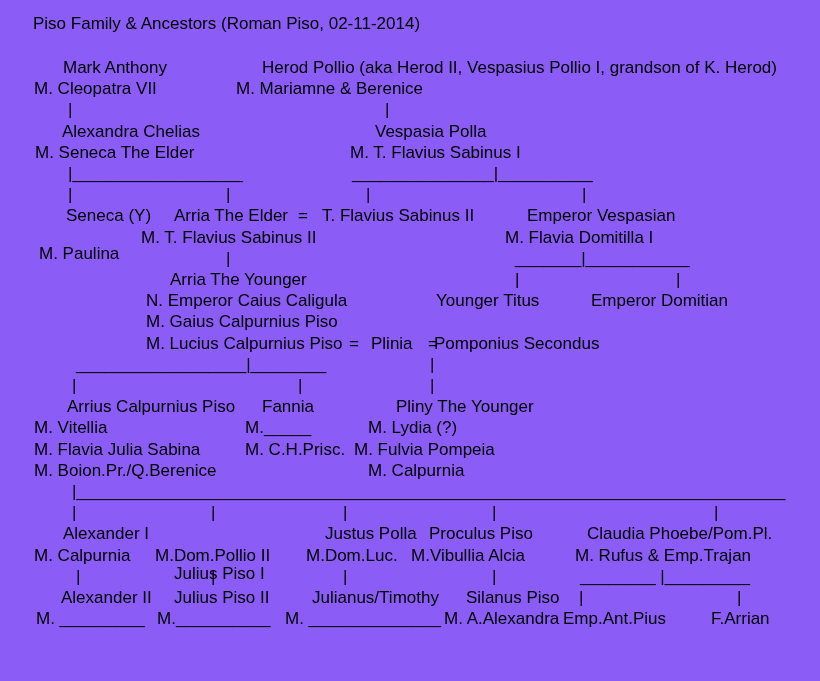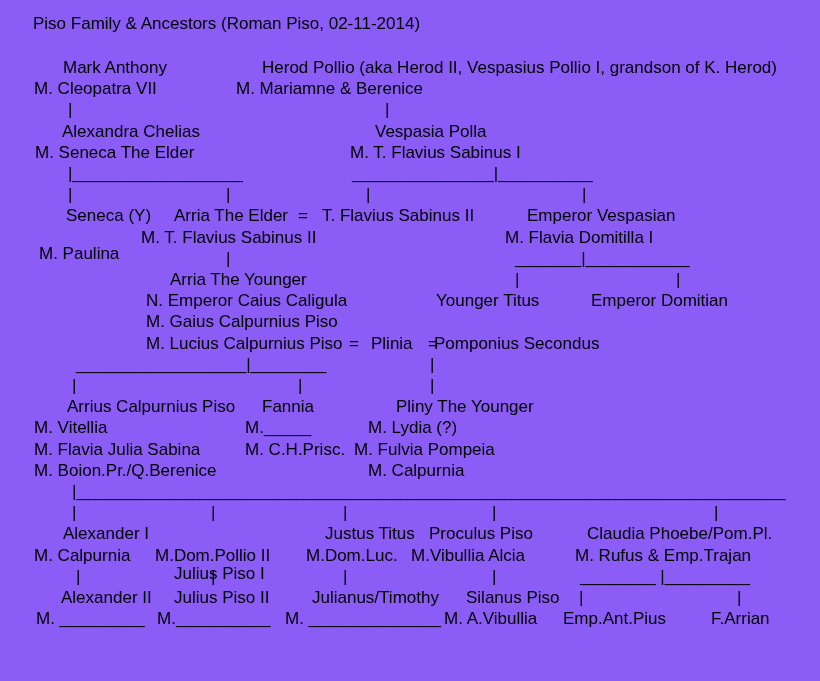--- a/index.html
+++ b/index.html
@@ -81,21 +81,21 @@
       <span class="frag" style="left: 34px; top: 461px; text-align: right;">M. Boion.Pr./Q.Berenice</span>
       <span class="frag" style="left: 368px; top: 461px;">M. Calpurnia</span>
       <span class="frag" style="left: 72px; top: 482px;">|___________________________________________________________________________</span>
       <span class="frag" style="left: 72px; top: 503px;">|</span>
       <span class="frag" style="left: 211px; top: 503px;">|</span>
       <span class="frag" style="left: 343px; top: 503px;">|</span>
       <span class="frag" style="left: 492px; top: 503px;">|</span>
       <span class="frag" style="left: 714px; top: 503px;">|</span>
       <span class="frag" style="left: 63px; top: 524px;">Alexander I</span>
       <span class="frag" style="left: 174px; top: 516px; margin-top: 48px;">Julius Piso I</span>
-      <span class="frag" style="left: 325px; top: 524px;">Justus Titus</span>
+      <span class="frag" style="left: 325px; top: 524px;">Justus Polla</span>
       <span class="frag" style="left: 429px; top: 524px;">Proculus Piso</span>
       <span class="frag" style="left: 587px; top: 524px;">Claudia Phoebe/Pom.Pl.</span>
       <span class="frag" style="left: 34px; top: 546px;">M. Calpurnia</span>
       <span class="frag" style="left: 155px; top: 546px;">M.Dom.Pollio II</span>
       <span class="frag" style="left: 306px; top: 546px;">M.Dom.Luc.</span>
       <span class="frag" style="left: 411px; top: 546px;">M.Vibullia Alcia</span>
       <span class="frag" style="left: 575px; top: 546px;">M. Rufus &amp; Emp.Trajan</span>
       <span class="frag" style="left: 76px; top: 567px;">|</span>
       <span class="frag" style="left: 211px; top: 567px;">|</span>
       <span class="frag" style="left: 343px; top: 567px;">|</span>
@@ -103,17 +103,17 @@
       <span class="frag" style="left: 580px; top: 567px;">________ |_________</span>
       <span class="frag" style="left: 61px; top: 588px;">Alexander II</span>
       <span class="frag" style="left: 174px; top: 588px;">Julius Piso II</span>
       <span class="frag" style="left: 312px; top: 588px;">Julianus/Timothy</span>
       <span class="frag" style="left: 466px; top: 588px;">Silanus Piso</span>
       <span class="frag" style="left: 579px; top: 588px;">|</span>
       <span class="frag" style="left: 737px; top: 588px;">|</span>
       <span class="frag" style="left: 36px; top: 609px;">M. _________</span>
       <span class="frag" style="left: 157px; top: 609px;">M.__________</span>
       <span class="frag" style="left: 285px; top: 609px;">M. ______________</span>
-      <span class="frag" style="left: 444px; top: 609px;">M. A.Vibullia</span>
+      <span class="frag" style="left: 444px; top: 609px;">M. A.Alexandra</span>
       <span class="frag" style="left: 563px; top: 609px;">Emp.Ant.Pius</span>
       <span class="frag" style="left: 687px; top: 609px; margin-left: 24px;">F.Arrian</span>
     </div>
 </div>
 
 </body></html>

